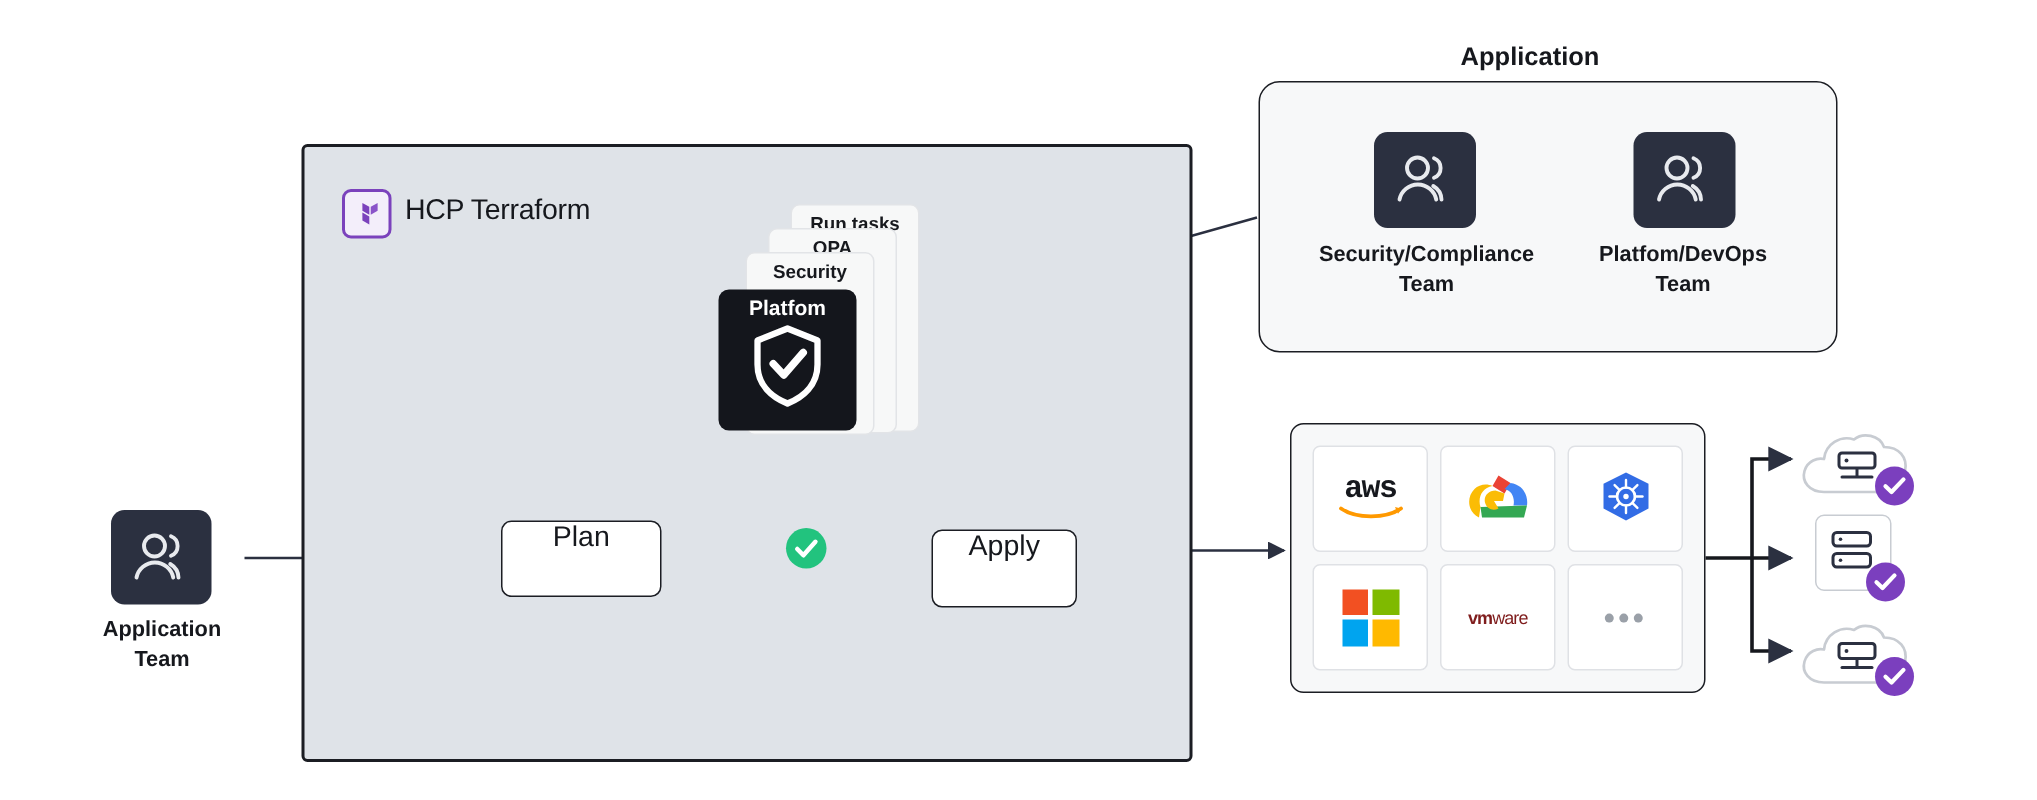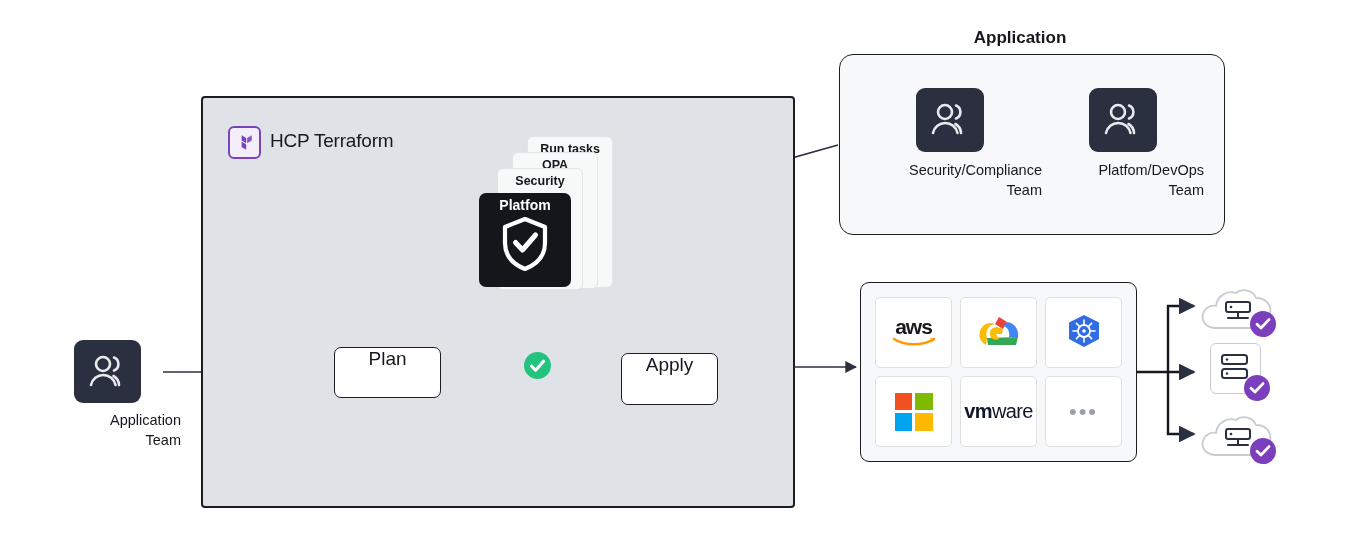--- a/index.html
+++ b/index.html
@@ -32,21 +32,21 @@
            font-size:19px;color:#16181d;}
   #plan-box{left:334px;top:347px;width:107px;height:51px;}
   #apply-box{left:621px;top:341px;width:97px;height:52px;margin-top:12px;}
   #check-green{left:524px;top:352px;width:27px;height:27px;border-radius:50%;background:#22c37e;}
 
   
   .ptile{background:#2b3040;border-radius:9px;box-sizing:border-box;}
   #app-team-tile{left:74px;top:340px;width:67px;height:63px;}
   #sec-team-tile{left:916px;top:88px;width:68px;height:64px;}
   #plat-team-tile{left:1089px;top:88px;width:68px;height:64px;}
-  .team-label{text-align:right;font-size:14.5px;font-weight:normal;line-height:20px;color:#16181d;}
+  .team-label{text-align:center;font-size:14.5px;font-weight:bold;line-height:20px;color:#16181d;}
   #app-team-label{left:35px;top:410px;width:146px;}
   #sec-team-label{left:860px;top:160px;width:182px;}
   #plat-team-label{left:1040px;top:160px;width:164px;}
 
   
   #collab-title{left:870px;top:28px;width:300px;text-align:center;font-size:17px;font-weight:bold;}
   #collab-box{left:839px;top:54px;width:386px;height:181px;background:#f7f8f9;
               border:1.8px solid #1b1d23;border-radius:14px;box-sizing:border-box;}
 
   
@@ -55,21 +55,21 @@
                  display:grid;grid-template-columns:repeat(3,1fr);grid-template-rows:repeat(2,1fr);
                  gap:8px;padding:14px;}
   .pcell{background:#ffffff;border:1px solid #dfe1e5;border-radius:5px;
          display:flex;align-items:center;justify-content:center;}
 
   
   .aws-word{font-size:21px;font-weight:bold;letter-spacing:-1px;color:#16181d;line-height:14px;}
   .aws-smile{display:block;margin:3px auto 0;width:44px;height:9px;}
   .ms-logo{width:38px;height:38px;display:grid;grid-template-columns:1fr 1fr;
            grid-template-rows:1fr 1fr;gap:3px;}
-  .vm-word{font-size:20px;color:#0f172a;letter-spacing:-.6px;}
+  .vm-word{font-size:12px;color:#7f1d1d;letter-spacing:-.6px;}
   .vm-word b{font-weight:bold;}
   .dots{font-size:22px;letter-spacing:2px;color:#9aa0a8;line-height:10px;}
 
   
   .badge{position:absolute;width:26px;height:26px;border-radius:50%;background:#7b3fbe;}
   #tgt1{left:1198px;top:282px;width:82px;height:56px;}
   #tgt2{left:1210px;top:343px;width:58px;height:56px;}
   #tgt3{left:1198px;top:409px;width:82px;height:56px;}
   #srv-box{width:49px;height:49px;border:1.6px solid #c8ccd2;border-radius:6px;background:#fff;}
 
@@ -188,21 +188,21 @@
   </svg>
 </div>
 <div class="abs team-label" id="plat-team-label">
   <div>Platfom/DevOps</div>
   <div>Team</div>
 </div>
 
 <div class="abs" id="provider-grid">
 
   <div class="pcell">
-    <div style="text-align:center;">
+    <div style="text-align:center;font-family:Liberation Mono, monospace;">
       <div class="aws-word">aws</div>
       <svg class="aws-smile" viewBox="0 0 44 9">
         <path d="M2 2 C12 9 32 9 42 2" fill="none" stroke="#ff9900" stroke-width="2.6" stroke-linecap="round"></path>
         <path d="M38 1 L42.5 2.2 L40 5.5 Z" fill="#ff9900"></path>
       </svg>
     </div>
   </div>
 
   <div class="pcell">
     <svg width="46" height="40" viewBox="0 0 46 40">

